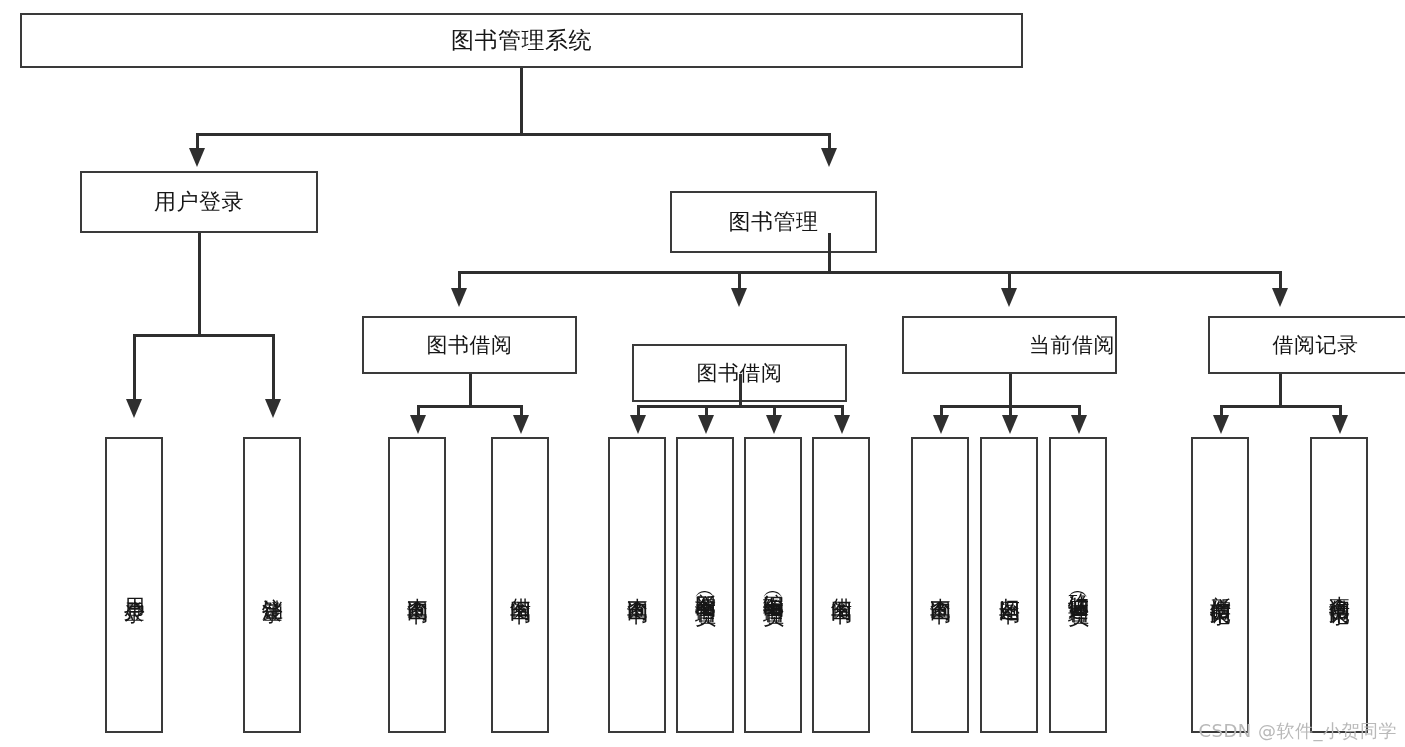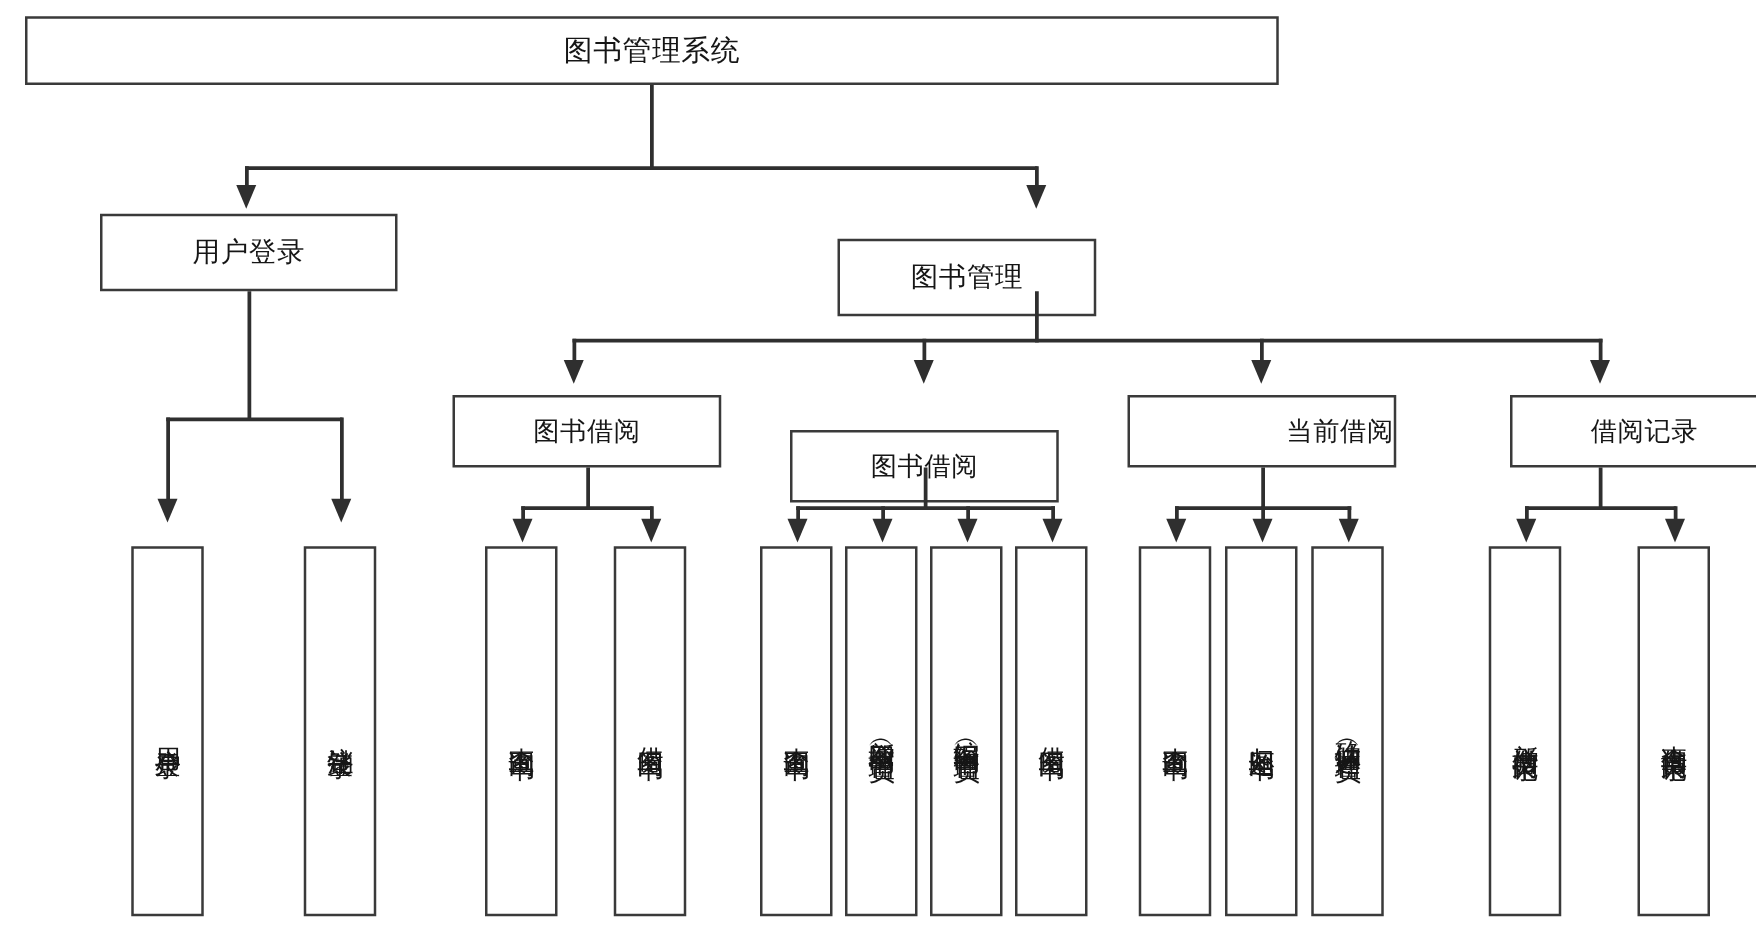--- a/index.html
+++ b/index.html
@@ -198,14 +198,15 @@
     <span class="vtext">确认归还（管理员）</span>
   </div>
 
   <div class="node leaf" style="left:1191px;top:437px;width:58px;height:296px;">
     <span class="vtext">新增借阅记录</span>
   </div>
   <div class="node leaf" style="left:1310px;top:437px;width:58px;height:296px;">
     <span class="vtext">查询借阅记录</span>
   </div>
 
+  <div id="watermark">CSDN @软件_小贺同学</div>
 
 </div>
 
 </body></html>

